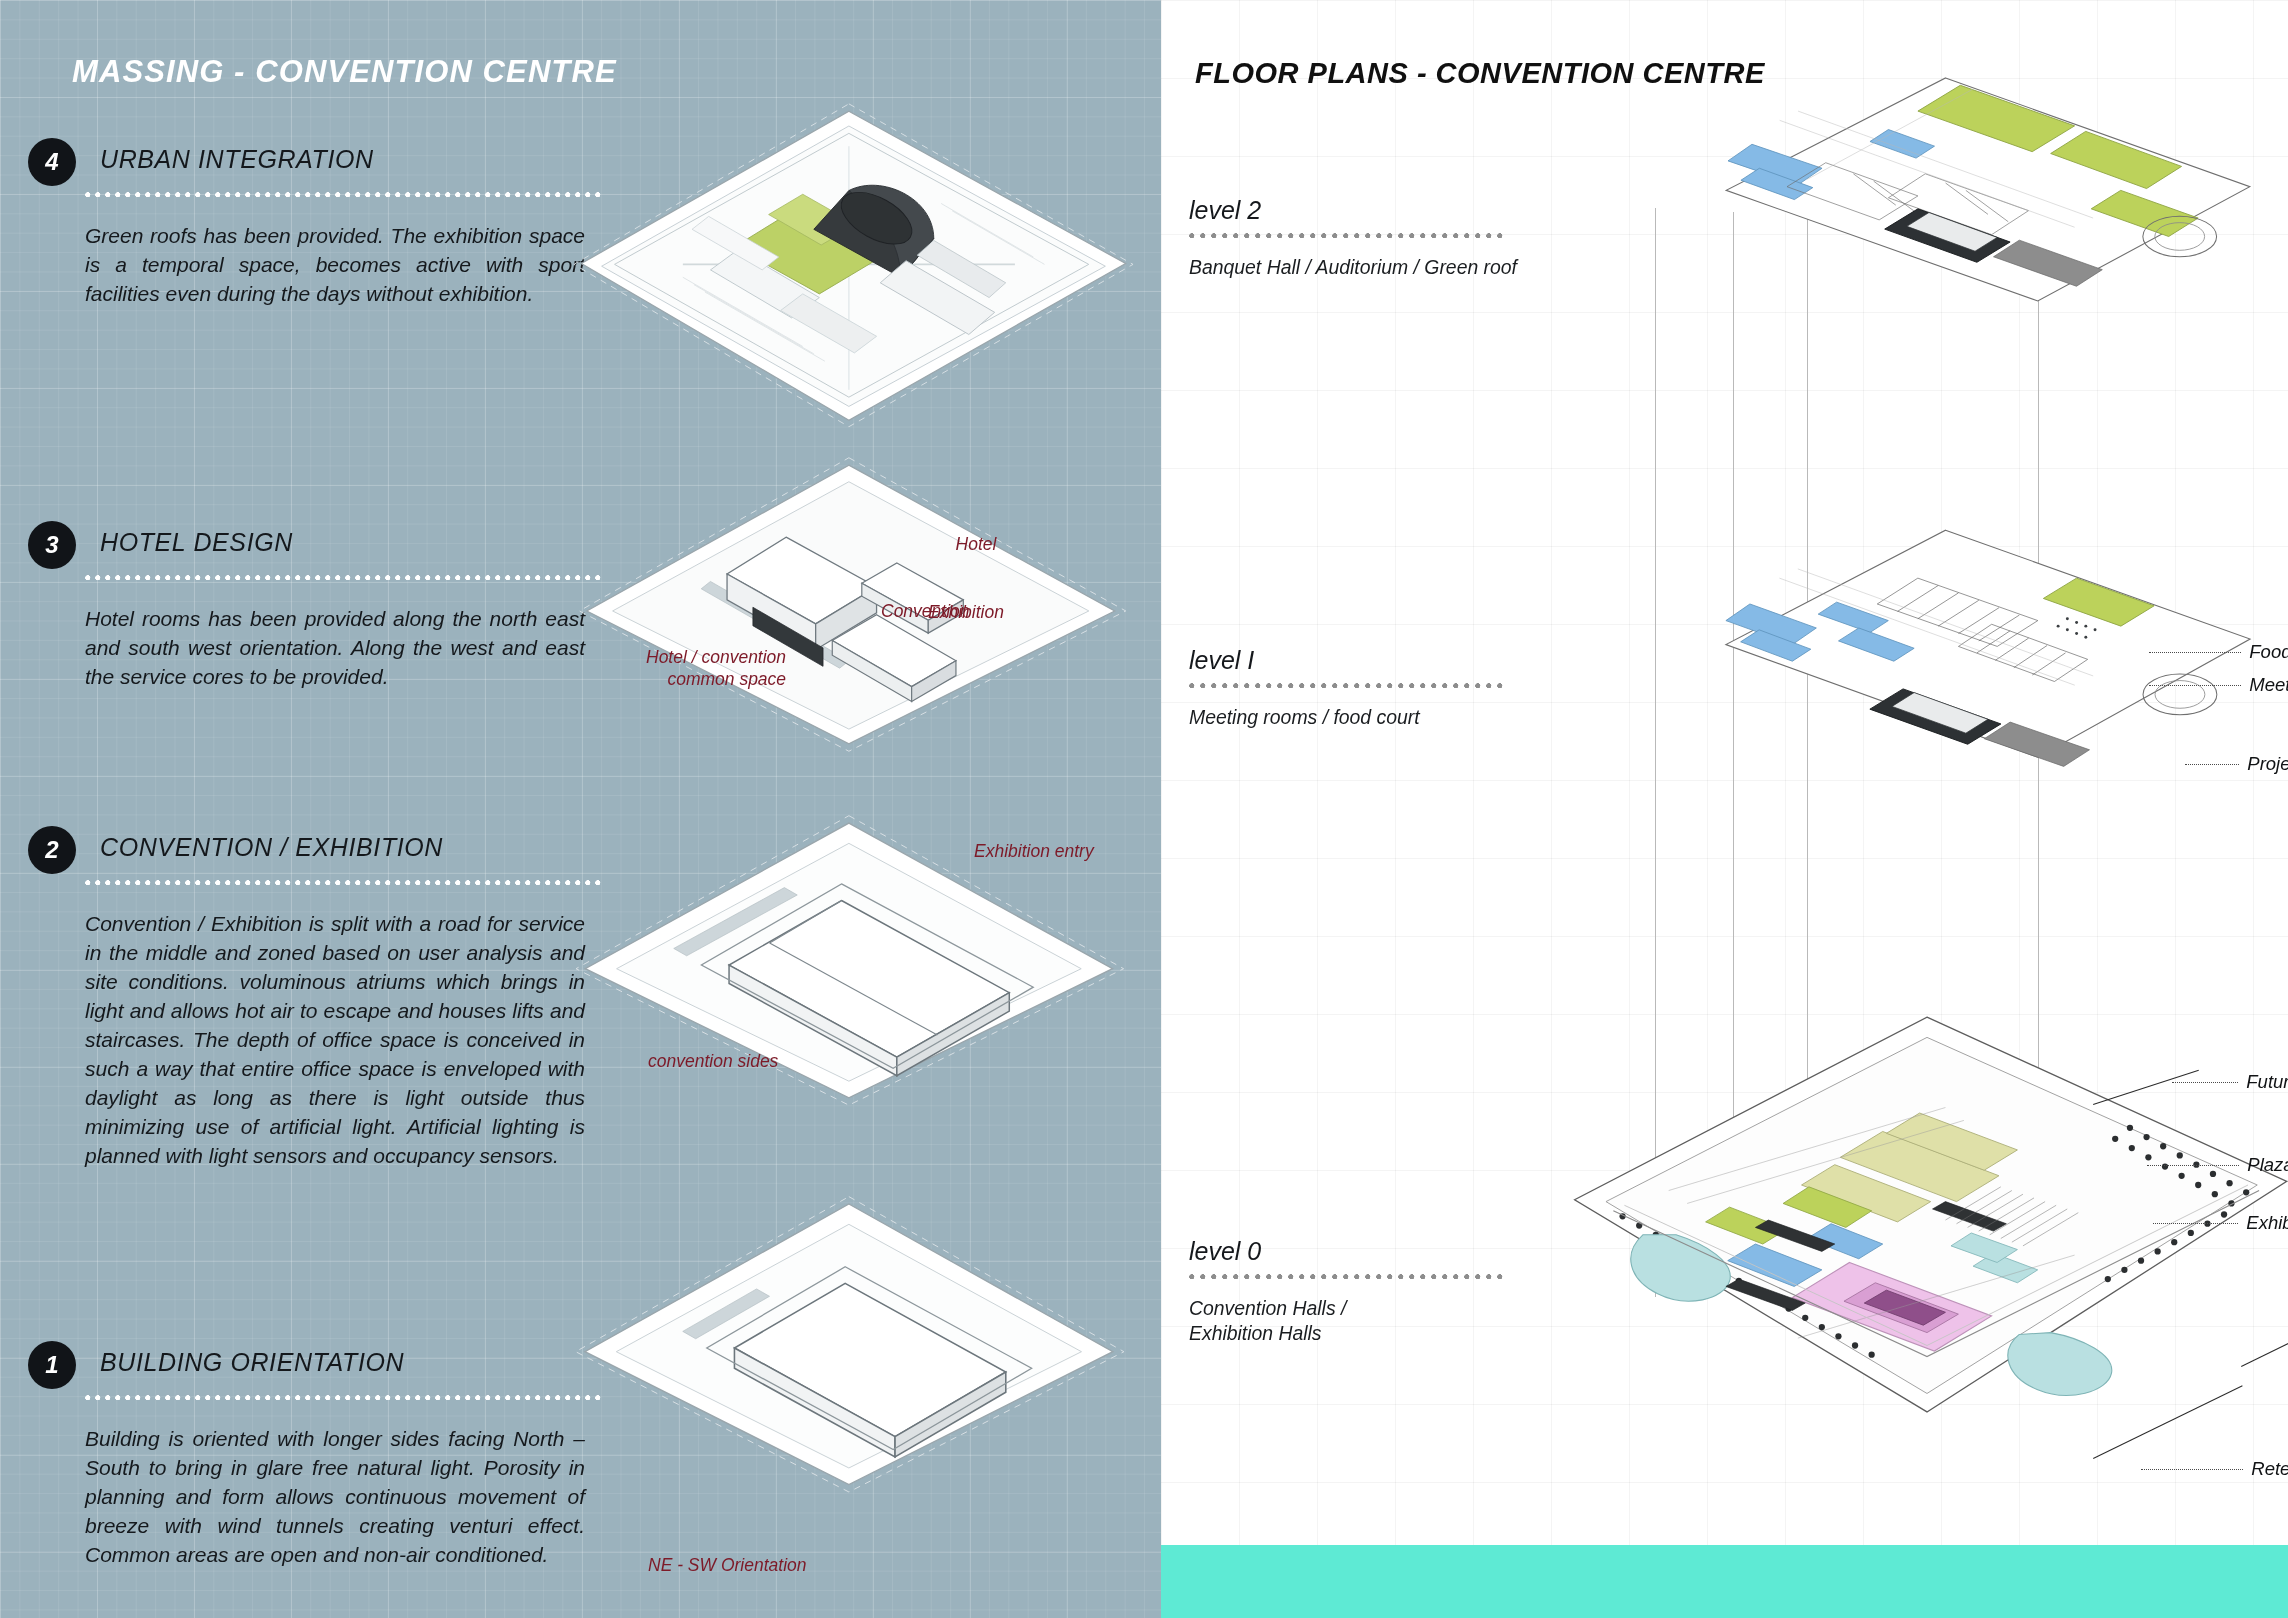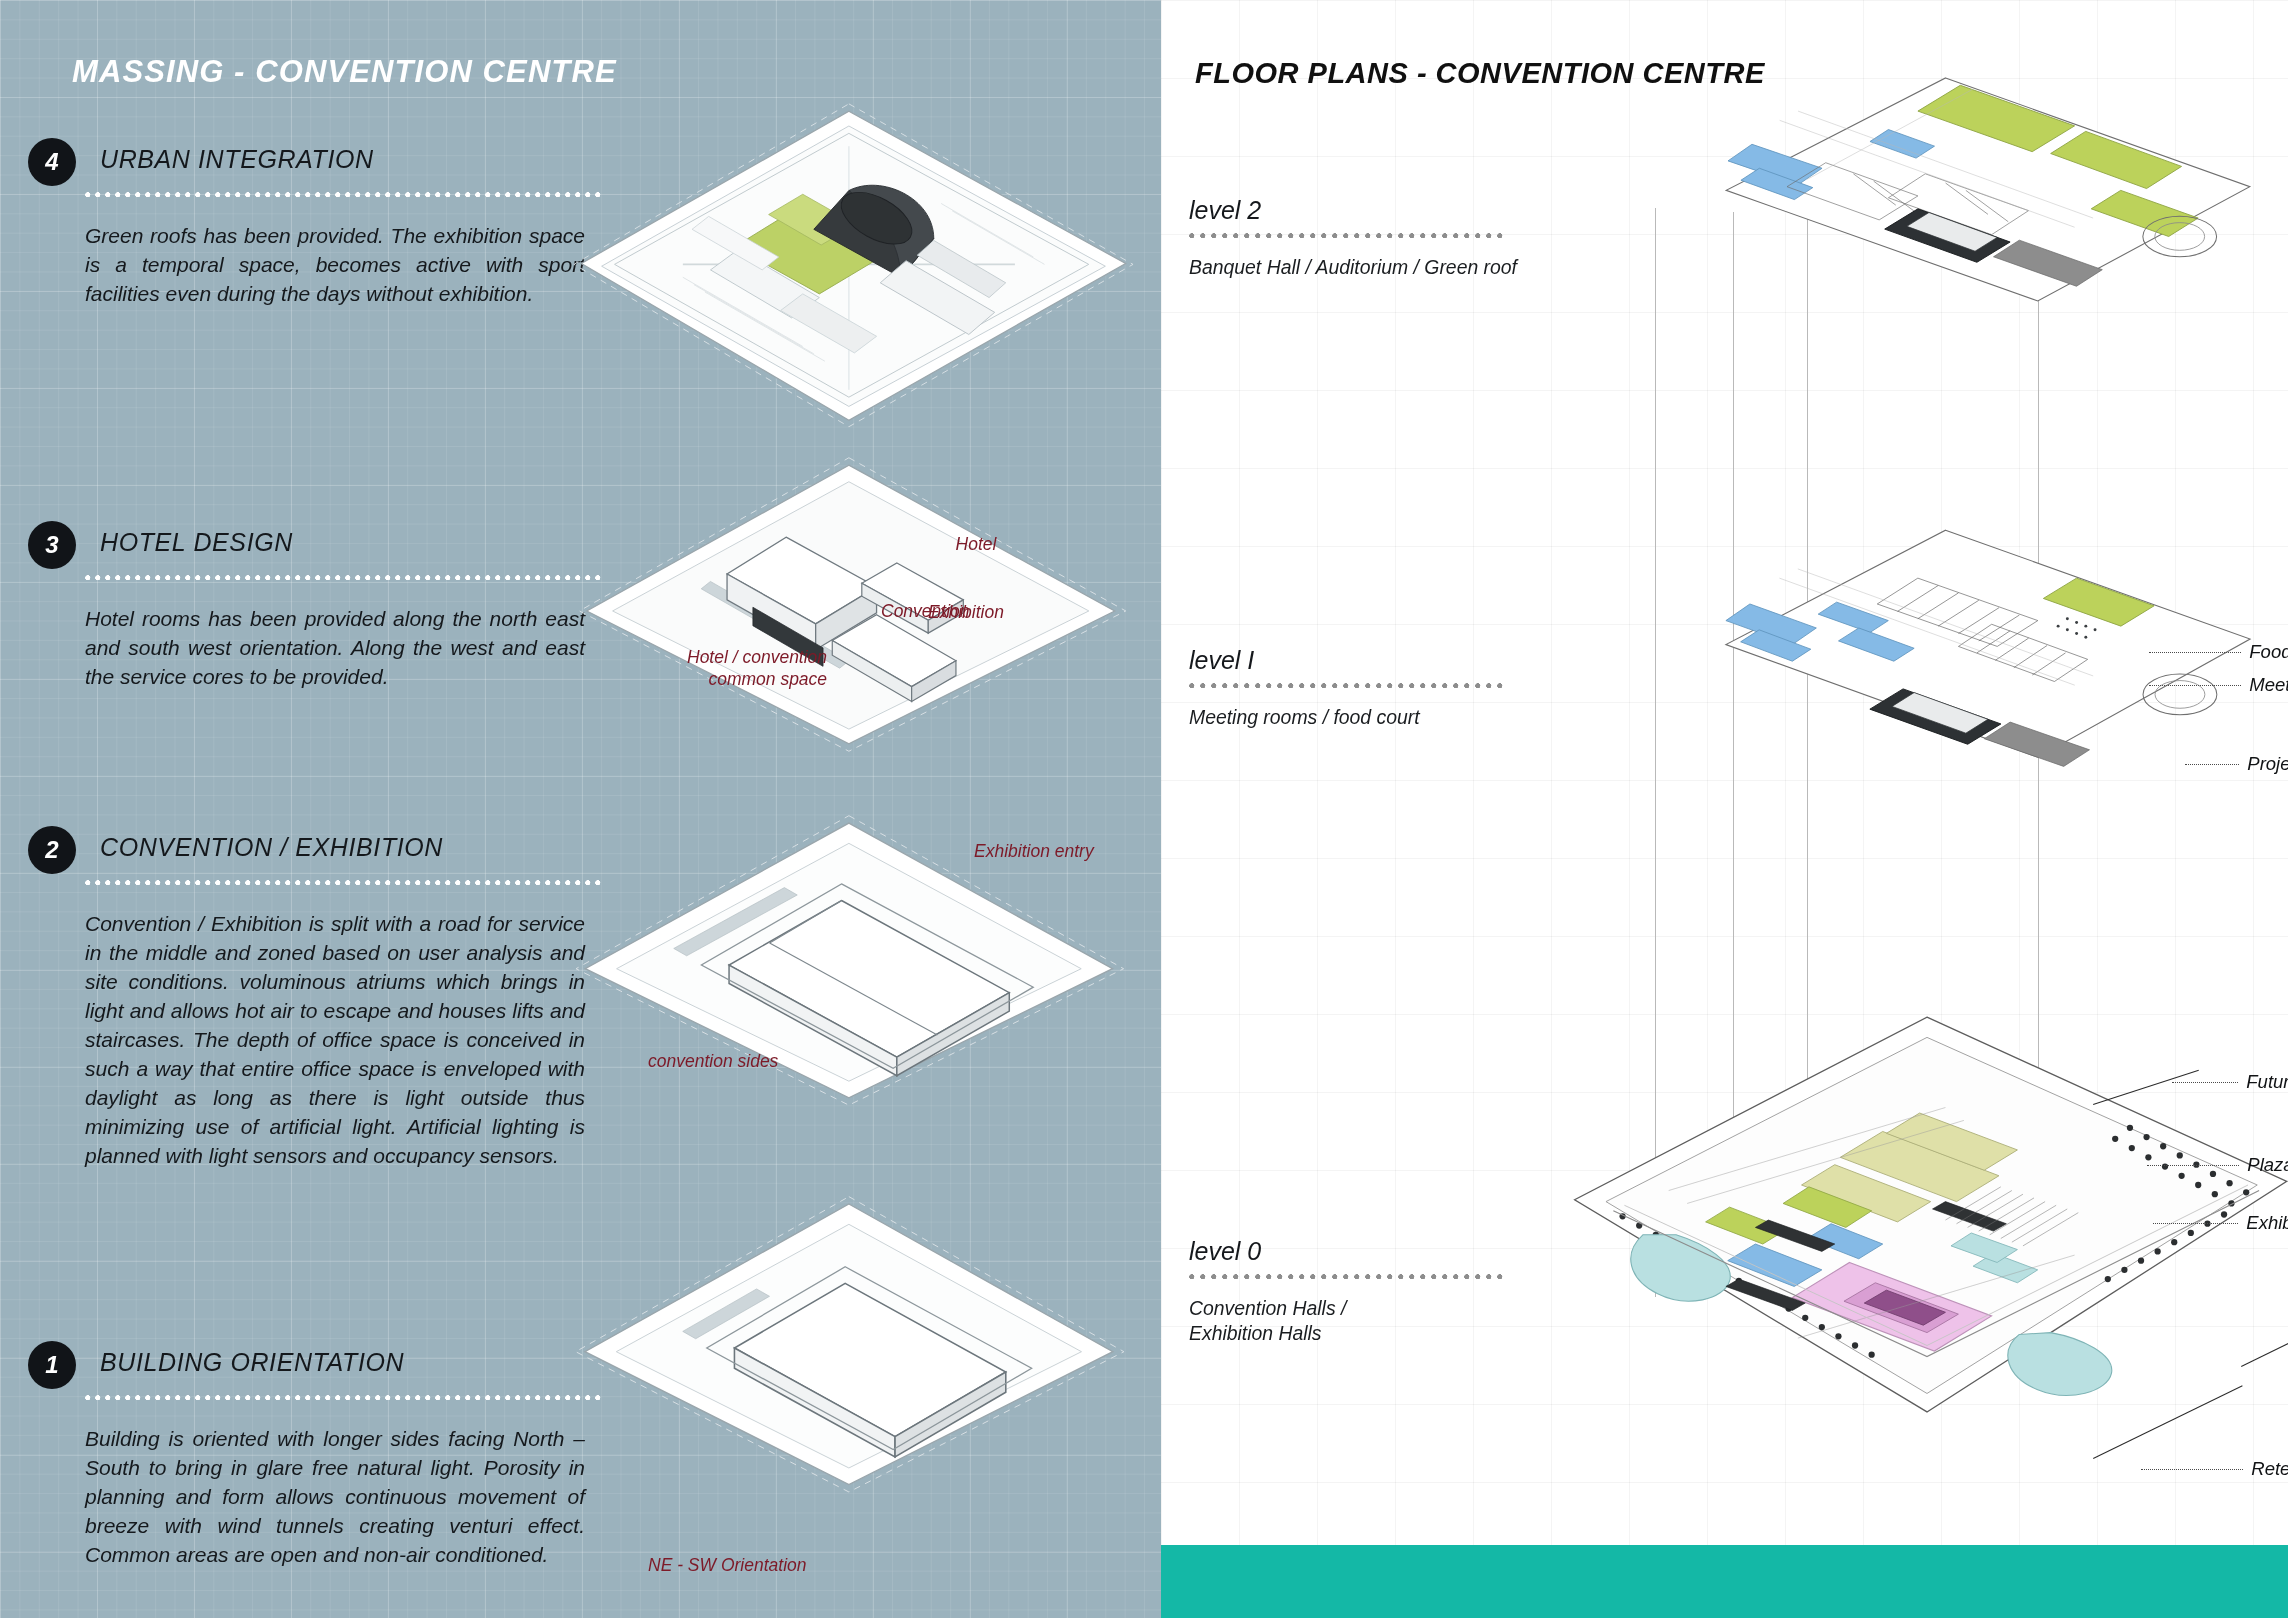--- a/index.html
+++ b/index.html
@@ -8,21 +8,21 @@
     width: 2289px;
     height: 1619px;
     overflow: hidden;
     font-family: "Liberation Sans", sans-serif;
   }
 
   #board {
     position: relative;
     width: 2289px;
     height: 1619px;
-    background: #14b8a6;
+    background: #5eead4;
   }
 
   
   #left-panel {
     position: absolute;
     left: 0; top: 0;
     width: 1161px; height: 1619px;
     background-color: #9bb2bd;
     background-image:
       linear-gradient(to right, rgba(255,255,255,0.16) 0.9px, transparent 0.9px),
@@ -306,21 +306,21 @@
           <polygon points="282,204 368,254 368,270 282,220" fill="#eceff0" stroke="#707a80" stroke-width="1.3"></polygon>
           <polygon points="368,254 416,226 416,242 368,270" fill="#d9dde0" stroke="#707a80" stroke-width="1.3"></polygon>
         </g>
         <polygon points="300,6 600,172 300,324 8,172" fill="none" stroke="#dbe2e6" stroke-width="1" stroke-dasharray="7 6"></polygon>
       </svg>
     </div>
 
     <div class="red-label" style="left:976px; top:533px; transform:translateX(-50%);">Hotel</div>
     <div class="red-label" style="left:928px; top:557px;margin-top:44px;">Exhibition</div>
     <div class="red-label" style="left:881px; top:600px;">Convention</div>
-    <div class="red-label" style="left:646px; top:646px; white-space:pre-line;margin-left:41px;">Hotel / convention
+    <div class="red-label" style="left:646px; top:646px; white-space:pre-line;">Hotel / convention
 common space</div>
 
     <div class="iso-wrap" style="left:572px; top:812px;">
       <svg class="iso-svg" width="563" height="295" viewBox="0 0 610 320">
         <polygon points="300,12 586,170 300,310 14,170" fill="#ffffff" stroke="#9aa6ac" stroke-width="1.5"></polygon>
         <polygon points="300,34 552,170 300,292 48,170" fill="#fcfdfd" stroke="#c5ced2" stroke-width="1"></polygon>
 
         <polygon points="110,148 230,82 244,90 124,156" fill="#cdd6da" stroke="#b2bcc1" stroke-width="0.7"></polygon>
 
         <g>

